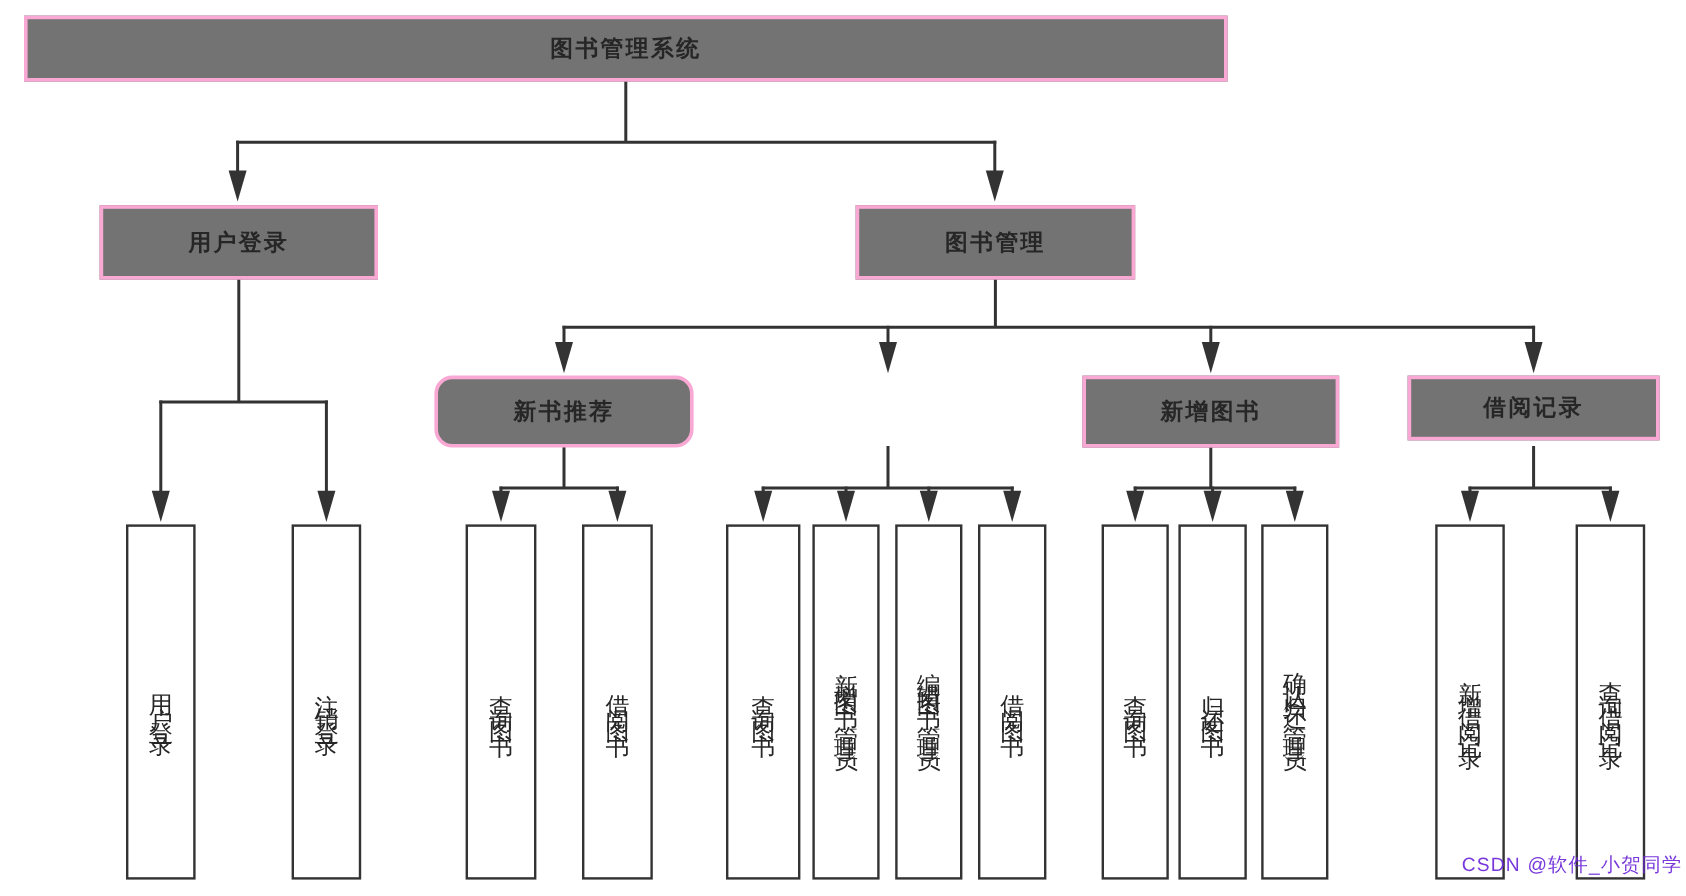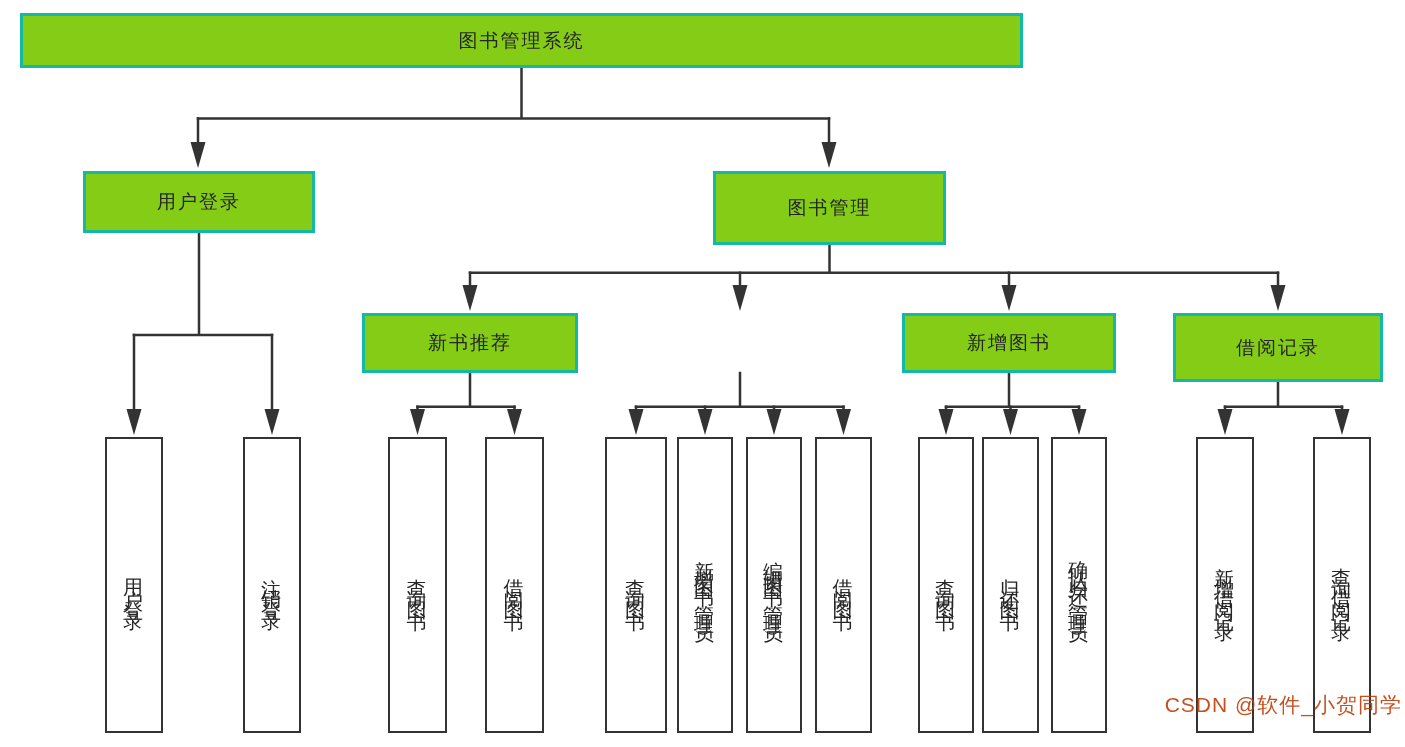--- a/index.html
+++ b/index.html
@@ -2,33 +2,33 @@
 <html><head>
 <meta charset="utf-8">
 <style>
   html,body{margin:0;padding:0;background:#fff;}
   #stage{
     position:relative;width:1405px;height:747px;background:#fff;overflow:hidden;
     font-family:"Liberation Sans","DejaVu Sans",sans-serif;color:#262626;
   }
   #connectors{position:absolute;left:0;top:0;z-index:0;}
   .hnode{
-    position:absolute;z-index:2;background:#84cc16;border:3px solid #14b8a6;
+    position:absolute;z-index:2;background:#737373;border:3px solid #f9a8d4;
     display:flex;align-items:center;justify-content:center;
-    font-size:19px;letter-spacing:2px;font-weight:400;box-sizing:border-box;
+    font-size:19px;letter-spacing:2px;font-weight:700;box-sizing:border-box;
   }
   .vleaf{
     position:absolute;z-index:2;background:#fff;border:2px solid #333;
     display:flex;align-items:center;justify-content:center;
     writing-mode:vertical-rl;text-orientation:mixed;
     font-size:20px;letter-spacing:11px;box-sizing:border-box;
   }
   .watermark{
-    position:absolute;top:691px;right:3px;z-index:9;
-    font-size:21px;letter-spacing:1px;color:#c2410c;opacity:.92;
+    position:absolute;top:711px;right:3px;z-index:9;
+    font-size:16px;letter-spacing:1px;color:#6d28d9;opacity:.92;
   }
 </style>
 </head>
 <body>
 
 <div id="stage">
 
   <svg id="connectors" width="1405" height="747" viewBox="0 0 1405 747" fill="none" stroke="#333" stroke-width="2.5" stroke-linecap="square">
 
     <g>
@@ -94,25 +94,25 @@
       <line x1="1225" y1="406.75" x2="1225" y2="413"></line>
       <polygon points="1217.5,409 1232.5,409 1225,435" fill="#333" stroke="none"></polygon>
       <line x1="1342" y1="406.75" x2="1342" y2="413"></line>
       <polygon points="1334.5,409 1349.5,409 1342,435" fill="#333" stroke="none"></polygon>
     </g>
   </svg>
 
   <div class="hnode" style="left:20px;top:13px;width:1003px;height:55px;">图书管理系统</div>
 
   <div class="hnode" style="left:83px;top:171px;width:232px;height:62px;">用户登录</div>
-  <div class="hnode" style="left:713px;top:171px;width:233px;height:74px;">图书管理</div>
+  <div class="hnode" style="left:713px;top:171px;width:233px;height:62px;">图书管理</div>
 
-  <div class="hnode" style="left:362px;top:313px;width:216px;height:60px;">新书推荐</div>
+  <div class="hnode" style="left:362px;top:313px;width:216px;height:60px;border-radius:15px;">新书推荐</div>
   <div class="hnode" style="left:902px;top:313px;width:214px;height:60px;">新增图书</div>
-  <div class="hnode" style="left:1173px;top:313px;width:210px;height:69px;">借阅记录</div>
+  <div class="hnode" style="left:1173px;top:313px;width:210px;height:54px;">借阅记录</div>
 
   <div class="vleaf" style="left:105px;top:437px;width:58px;height:296px;">用户登录</div>
   <div class="vleaf" style="left:243px;top:437px;width:58px;height:296px;">注销登录</div>
 
   <div class="vleaf" style="left:388px;top:437px;width:59px;height:296px;">查询图书</div>
   <div class="vleaf" style="left:485px;top:437px;width:59px;height:296px;">借阅图书</div>
 
   <div class="vleaf" style="left:605px;top:437px;width:62px;height:296px;">查询图书</div>
   <div class="vleaf" style="left:677px;top:437px;width:56px;height:296px;letter-spacing:9px;">新增图书（管理员）</div>
   <div class="vleaf" style="left:746px;top:437px;width:56px;height:296px;letter-spacing:9px;">编辑图书（管理员）</div>

